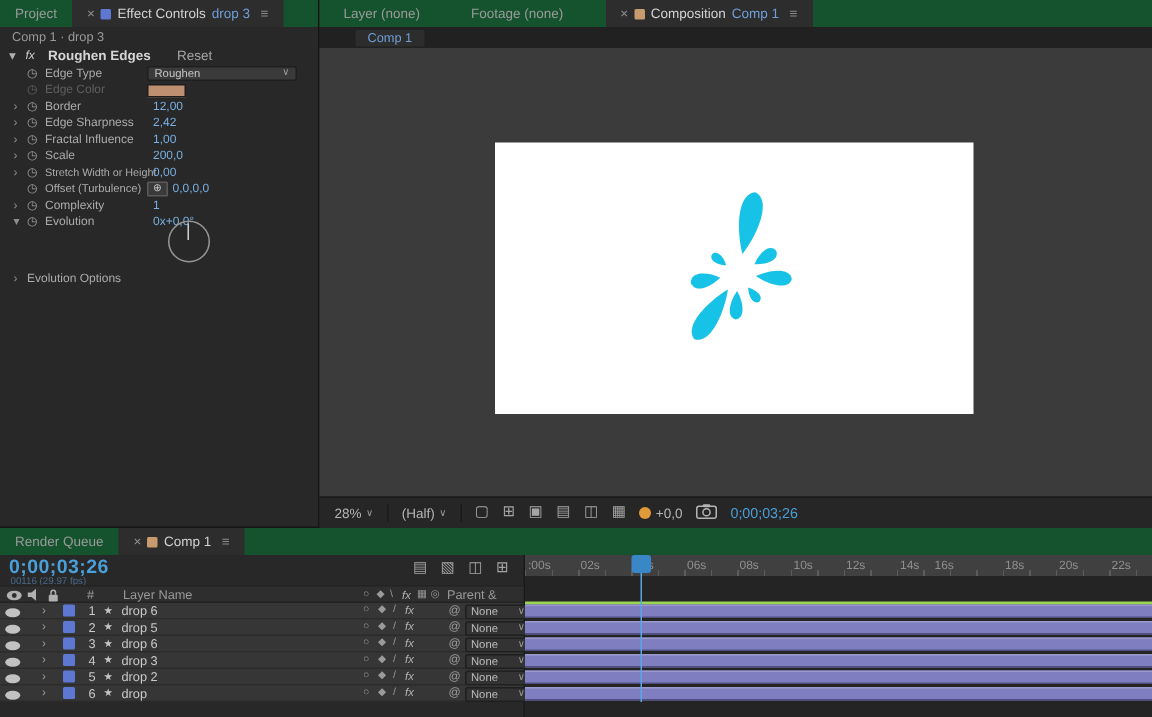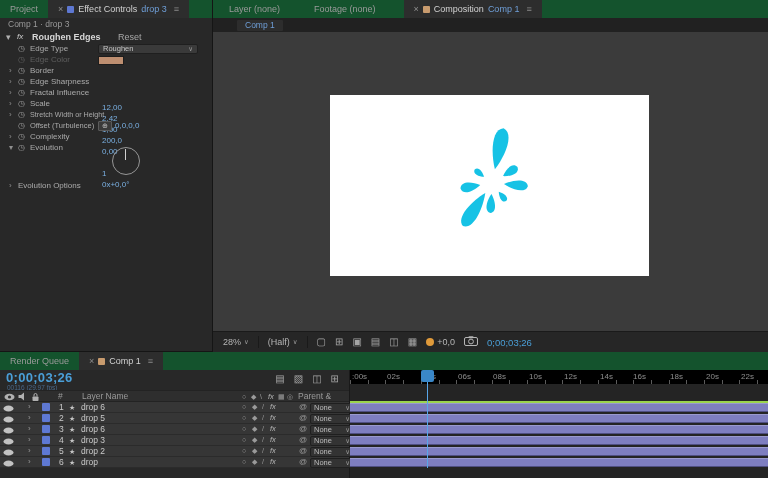--- a/index.html
+++ b/index.html
@@ -19,21 +19,21 @@
   #ec-breadcrumb{position:absolute;left:0;top:18px;right:0;height:13px;line-height:13px;padding-left:8px;font-size:8.5px;color:#9a9a9a;}
   #ec-header{position:absolute;left:0;top:31px;right:0;height:12px;line-height:12px;font-size:9px;color:#d6d6d6;}
   #ec-header .arr{position:absolute;left:6px;color:#b0b0b0;}
   #ec-header .fxb{position:absolute;left:17px;font-style:italic;font-size:8px;color:#cfcfcf;}
   #ec-header .ename{position:absolute;left:32px;font-weight:bold;}
   #ec-header .reset{position:absolute;left:118px;color:#a6a6a6;font-weight:normal;}
   .ecrow{position:absolute;left:0;right:0;height:11px;line-height:11px;font-size:8px;color:#ababab;}
   .ecrow .arr{position:absolute;left:9px;color:#8f8f8f;font-size:8px;}
   .ecrow .stopwatch{position:absolute;left:18px;color:#9a9a9a;font-size:8px;}
   .ecrow .eclbl{position:absolute;left:30px;white-space:nowrap;}
-  .ecval{position:absolute;left:102px;color:var(--accent-blue);margin-top:37px;}
+  .ecval{position:absolute;left:102px;color:var(--accent-blue);}
   .dimtxt{color:#5f5f5f !important;}
   .dd{position:absolute;left:98px;top:1px;width:90px;height:8px;background:#3a3a3a;border:1px solid #1f1f1f;border-radius:2px;
       display:flex;align-items:center;justify-content:space-between;padding:0 4px;color:#c6c6c6;font-size:7.5px;line-height:8px;}
   .chev{font-size:6.5px;color:#9a9a9a;}
   .ecswatch{position:absolute;left:98px;top:2px;width:24px;height:7px;background:var(--edge-color-swatch);border:1px solid #1c1c1c;opacity:.85;}
   .ptbox{position:absolute;left:98px;top:1px;width:12px;height:8px;background:#3a3a3a;border:1px solid #5a5a5a;color:#c0c0c0;
          font-size:7px;line-height:8px;text-align:center;border-radius:1px;}
   .ptval{position:absolute;left:115px;color:var(--accent-blue);}
   .dial{position:absolute;left:112px;top:147px;width:26px;height:26px;border:1px solid #969696;border-radius:50%;}
   .dial .ptr{position:absolute;left:12px;top:1px;width:1px;height:11px;background:#cfcfcf;}
@@ -60,21 +60,21 @@
   .hcell{position:absolute;top:0;line-height:11px;}
   .tlrow{position:absolute;left:0;right:0;height:11px;background:#363636;border-bottom:1px solid #2b2b2b;font-size:8.5px;color:#c9c9c9;box-sizing:border-box;}
   .cell{position:absolute;top:0;line-height:10px;}
   .swatch{position:absolute;top:1px;width:8px;height:8px;border-radius:1px;background:var(--layer-swatch);}
   .star{font-size:7px;color:#c5c5c5;}
   .swic{color:#9a9a9a;font-size:7px;}
   .fxsw{font-style:italic;font-size:7.5px;color:#b5b5b5;}
   .pdrop{position:absolute;top:1px;width:36px;height:8px;background:#333333;border:1px solid #1f1f1f;border-radius:2px;
          display:flex;align-items:center;justify-content:space-between;padding:0 3px;font-size:7.5px;color:#bdbdbd;line-height:8px;}
   #tl-right{position:absolute;left:350px;top:18px;right:0;bottom:0;background:#242424;}
-  #ruler{position:absolute;left:0;top:0;right:0;height:14px;background:#000000;font-size:8px;color:#8f8f8f;}
+  #ruler{position:absolute;left:0;top:0;right:0;height:14px;background:#404040;font-size:8px;color:#8f8f8f;}
   #ruler .rl{position:absolute;top:2px;}
   #ticks{position:absolute;left:0;top:10px;right:0;height:4px;
          background-image:repeating-linear-gradient(to right,#5c5c5c 0 1px,transparent 1px 17.7px);}
   #greenline{position:absolute;left:0;top:31px;right:0;height:2px;background:var(--render-green);}
   .bar{position:absolute;left:0;right:0;height:9px;background:var(--layer-bar);border-top:1px solid #9a9ace;border-bottom:1px solid #4f4f82;box-sizing:border-box;}
   #cti-marker{position:absolute;left:71px;top:0;width:13px;height:12px;background:#3a87c8;border-radius:2px;}
   #cti-line{position:absolute;left:77px;top:12px;width:1px;height:86px;background:#58a6e8;}
 </style>
 </head>
 <body>
@@ -400,21 +400,21 @@
   <div id="tl-right">
     <div id="ruler">
       <span class="rl" style="left:2px">:00s</span>
       <span class="rl" style="left:37px">02s</span>
       <span class="rl" style="left:73px">04s</span>
       <span class="rl" style="left:108px">06s</span>
       <span class="rl" style="left:143px">08s</span>
       <span class="rl" style="left:179px">10s</span>
       <span class="rl" style="left:214px">12s</span>
       <span class="rl" style="left:250px">14s</span>
-      <span class="rl" style="left:283px">16s</span>
+      <span class="rl" style="left:273px">16s</span>
       <span class="rl" style="left:320px">18s</span>
       <span class="rl" style="left:356px">20s</span>
       <span class="rl" style="left:391px">22s</span>
       <div id="ticks"></div>
     </div>
     <div id="greenline"></div>
     <div class="bar" style="top:33px"></div>
     <div class="bar" style="top:44px"></div>
     <div class="bar" style="top:55px"></div>
     <div class="bar" style="top:66px"></div>

